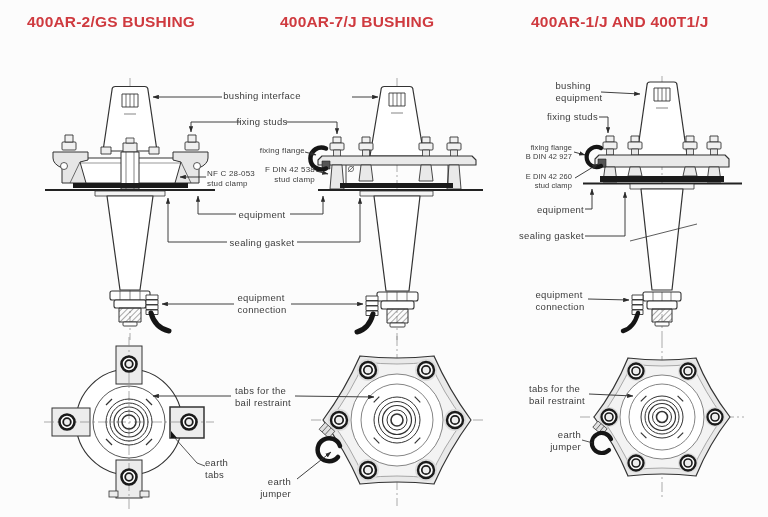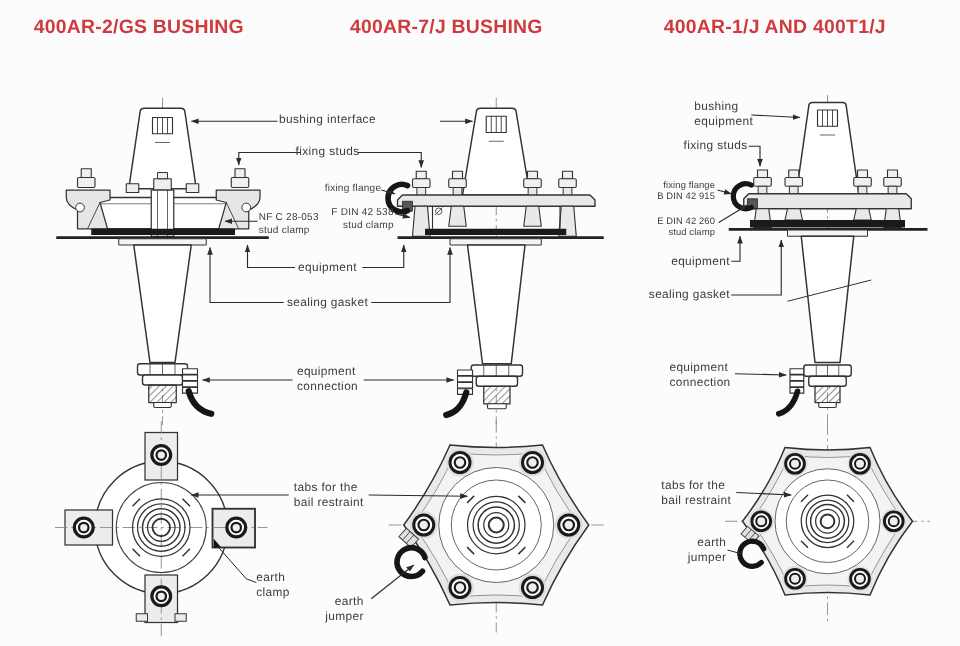--- a/index.html
+++ b/index.html
@@ -414,37 +414,37 @@
   <div class="lbl ctr" style="left:262px;top:292px">
       <span>equipment</span>
       <span>connection</span>
     </div>
   <div class="lbl ctr" style="left:263px;top:385px">
       <span>tabs for the</span>
       <span>bail restraint</span>
     </div>
   <div class="lbl" style="left:205px;top:457px">
       <span>earth</span>
-      <span>clamp</span>
+      <span>tabs</span>
     </div>
   <div class="lbl ra" style="right:477px;top:476px">
       <span>earth</span>
       <span>jumper</span>
     </div>
 
   <div class="lbl ctr" style="left:579px;top:80px">
       <span>bushing</span>
       <span>equipment</span>
     </div>
   <div class="lbl ra" style="right:170px;top:111px">
       <span>fixing studs</span>
     </div>
   <div class="lbl tiny ra" style="right:196px;top:143px">
       <span>fixing flange</span>
-      <span>B DIN 42 915</span>
+      <span>B DIN 42 927</span>
     </div>
   <div class="lbl tiny ra" style="right:196px;top:172px">
       <span>E DIN 42 260</span>
       <span>stud clamp</span>
     </div>
   <div class="lbl ra" style="right:184px;top:204px">
       <span>equipment</span>
     </div>
   <div class="lbl ra" style="right:184px;top:230px">
       <span>sealing gasket</span>

